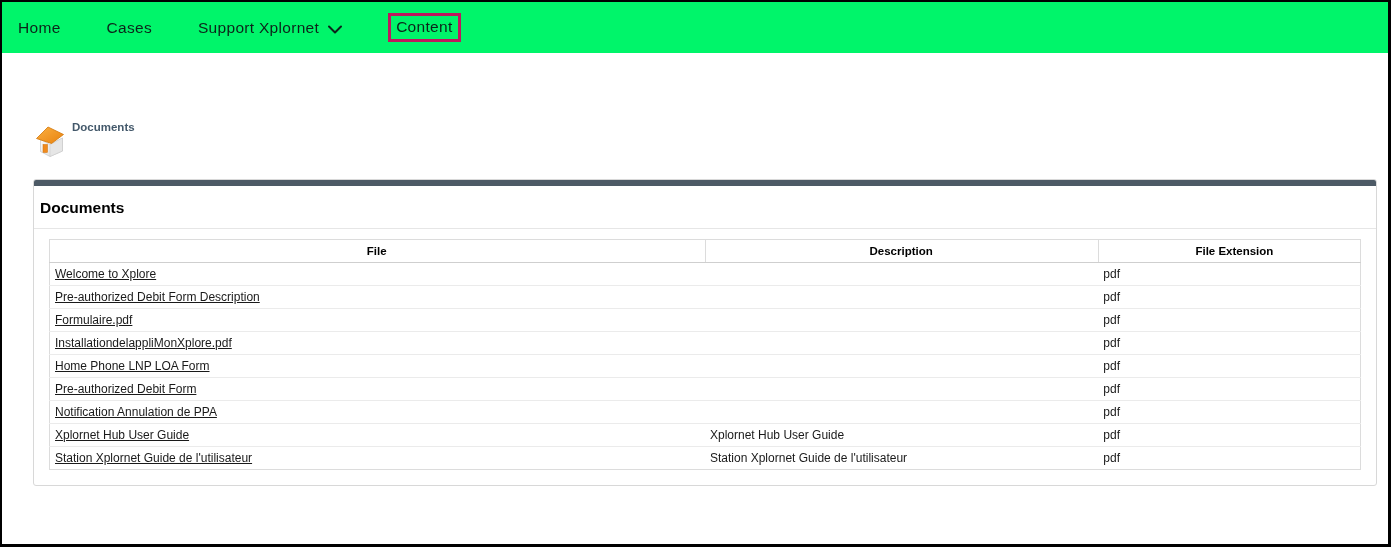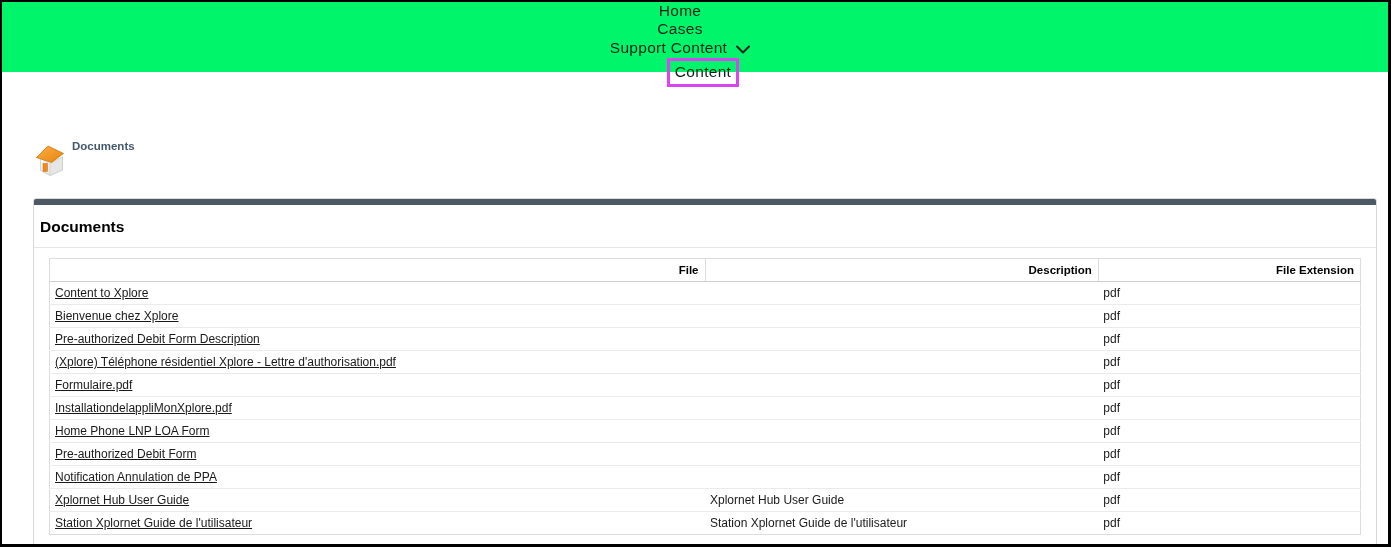--- a/index.html
+++ b/index.html
@@ -12,40 +12,39 @@
     border: 2px solid #000000;
     border-right-width: 3px;
     border-bottom-width: 3px;
     background: #ffffff;
     overflow: hidden;
     position: relative;
   }
 
   
   .topnav {
-    height: 70px;
+    height: 51px;
     background: #00f56a;
     display: flex;
     align-items: center;
     padding-left: 16px;
-    flex-direction: column;
   }
   .nav-item {
     font-size: 15.5px;
     color: #0c241a;
     letter-spacing: 0.3px;
     margin-right: 46px;
     display: flex;
     align-items: center;
     gap: 9px;
     cursor: pointer;
     white-space: nowrap;
   }
   .nav-item.highlighted {
-    border: 3px solid #d946ef;
+    border: 3px solid #be185d;
     padding: 2px 5px 3px 5px;
     margin-right: 0;
     align-items: flex-end;
   }
   .chevron-down {
     display: inline-block;
     margin-top: 2px;
   }
 
   
@@ -89,21 +88,21 @@
   }
 
   .table-wrap { padding: 10px 15px 15px 15px; }
   table.doc-table {
     width: 100%;
     border-collapse: collapse;
     border: 1px solid #dcdcdc;
     table-layout: fixed;
   }
   table.doc-table th {
-    text-align: right;
+    text-align: center;
     font-size: 11.5px;
     font-weight: bold;
     color: #000000;
     padding: 5px 6px 5px 5px;
     border-bottom: 1px solid #cfcfcf;
     border-right: 1px solid #dcdcdc;
     white-space: nowrap;
     overflow: hidden;
   }
   table.doc-table th:last-child { border-right: none; padding-left: 16px; }
@@ -133,21 +132,21 @@
 <div class="screen">
 
   <nav class="topnav">
     <div class="nav-item">
       <span>Home</span>
     </div>
     <div class="nav-item">
       <span>Cases</span>
     </div>
     <div class="nav-item">
-      <span>Support Content</span>
+      <span>Support Xplornet</span>
       <span class="chevron-down">
         <svg width="14" height="9" viewBox="0 0 14 9">
             <polyline points="1,1.5 7,7.5 13,1.5" fill="none" stroke="#0c241a" stroke-width="2" stroke-linecap="round" stroke-linejoin="round"></polyline>
           </svg>
       </span>
     </div>
     <div class="nav-item highlighted">
       <span>Content</span>
     </div>
   </nav>
@@ -184,43 +183,33 @@
           <thead>
             <tr>
               <th class="col-file">File</th>
               <th class="col-desc">Description</th>
               <th class="col-ext">File Extension</th>
             </tr>
           </thead>
           <tbody>
 
   <tr>
-    <td><a class="file-link">Content to Xplore</a></td>
-    <td></td>
-    <td>pdf</td>
-  </tr>
-
-  <tr>
-    <td><a class="file-link">Bienvenue chez Xplore</a></td>
-    <td></td>
-    <td>pdf</td>
-  </tr>
+    <td><a class="file-link">Welcome to Xplore</a></td>
+    <td></td>
+    <td>pdf</td>
+  </tr>
+
 
 
   <tr>
     <td><a class="file-link">Pre-authorized Debit Form Description</a></td>
     <td></td>
     <td>pdf</td>
   </tr>
 
-  <tr>
-    <td><a class="file-link">(Xplore) Téléphone résidentiel Xplore - Lettre d'authorisation.pdf</a></td>
-    <td></td>
-    <td>pdf</td>
-  </tr>
 
   <tr>
     <td><a class="file-link">Formulaire.pdf</a></td>
     <td></td>
     <td>pdf</td>
   </tr>
 
   <tr>
     <td><a class="file-link">InstallationdelappliMonXplore.pdf</a></td>
     <td></td>

